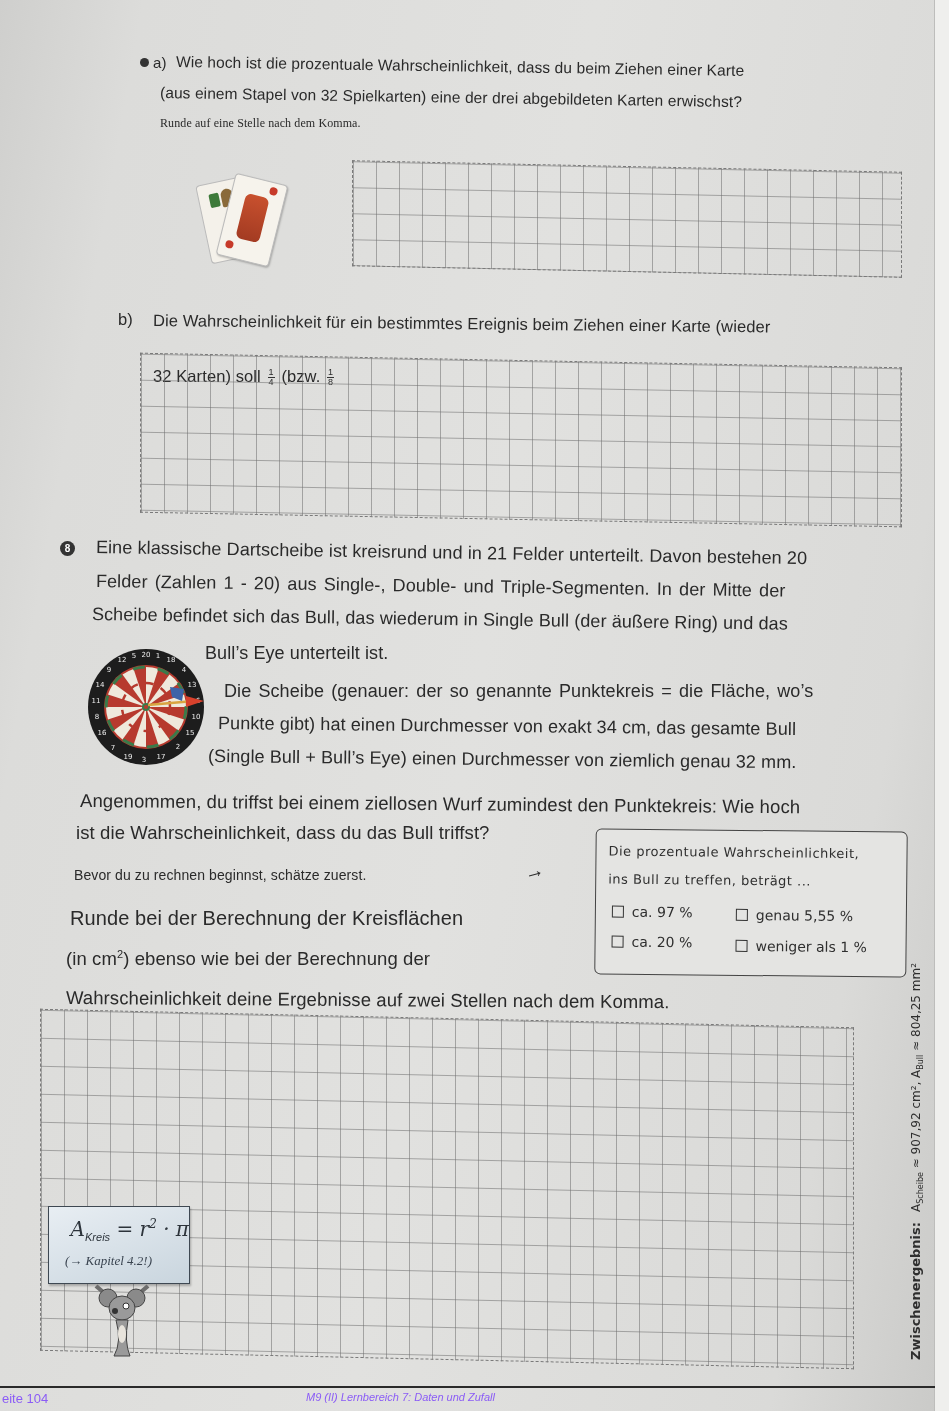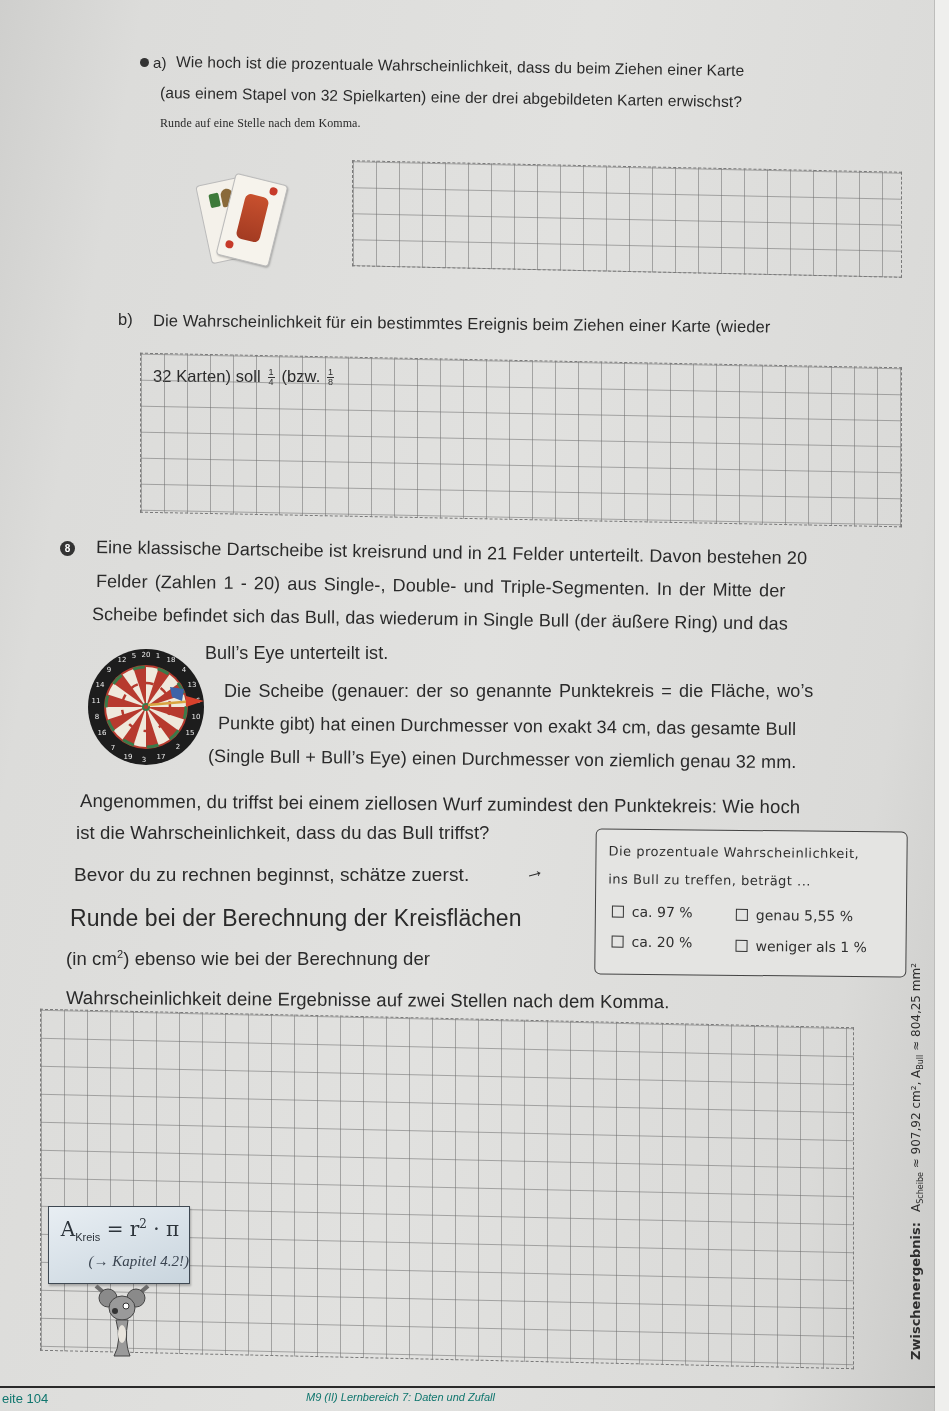--- a/index.html
+++ b/index.html
@@ -29,27 +29,27 @@
     border: 1.5px solid #444; border-radius: 6px; background: #e4e4e2;
     font-family: "DejaVu Sans", sans-serif; font-size: 13px; color: #2f2f2f;
   }
   .hb-line { position: absolute; left: 12px; white-space: nowrap; letter-spacing: 0.5px; }
   .cb { display: inline-block; width: 10px; height: 10px; border: 1.5px solid #333; vertical-align: -1px; margin-right: 8px; }
   .opt { position: absolute; white-space: nowrap; font-size: 14px; }
   .sign {
     background: linear-gradient(160deg, #e8eef3 0%, #c9d5de 100%);
     border: 1.5px solid #3e4852; box-shadow: 1px 2px 2px rgba(0,0,0,0.25);
   }
-  .formula { position: absolute; left: 2px; right: 0; top: 10px; text-align: center; font-family: "DejaVu Serif", serif; font-size: 20px; color: #2c333a; }
+  .formula { position: absolute; left: 2px; right: 0; top: 10px; text-align: right; font-family: "DejaVu Serif", serif; font-size: 20px; color: #2c333a; font-style: italic; }
   .formula sub { font-family: "Liberation Sans", sans-serif; font-size: 11px; }
   .formula sup { font-size: 12px; }
-  .kapitel { position: absolute; left: 8px; right: 0; top: 46px; text-align: right; font-family: "Liberation Serif", serif; font-style: italic; font-size: 15px; color: #3a4450; }
+  .kapitel { position: absolute; left: 16px; right: 0; top: 46px; text-align: left; font-family: "Liberation Serif", serif; font-style: italic; font-size: 13px; color: #3a4450; }
   .rotated { transform: rotate(90deg); transform-origin: left top; white-space: nowrap; font-family: "DejaVu Sans", sans-serif; font-size: 12px; color: #2e2e2e; }
   .footer-line { position: absolute; left: 0; top: 1386px; width: 935px; height: 2px; background: #2a2a2a; }
-  .footer { position: absolute; top: 1391px; font-size: 13px; color: #0f766e; }
+  .footer { position: absolute; top: 1391px; font-size: 13px; color: #8b5cf6; }
   .footer.center { font-style: italic; font-size: 11px; }
 </style>
 </head>
 <body>
 
 <div class="right-edge"></div>
 
 <div class="abs bullet" style="left:140px; top:58px;"></div>
 <div class="abs p" style="left:153px; top:48px; font-size:15px;">a)</div>
 <div class="abs p" style="left:176px; top:47px; font-size:15.5px; transform:rotate(0.9deg); transform-origin:left;">Wie hoch ist die prozentuale Wahrscheinlichkeit, dass du beim Ziehen einer Karte</div>
@@ -135,41 +135,41 @@
   </svg>
 </div>
 
 <div class="abs p" style="left:224px; top:676px; font-size:18px; word-spacing:2px;">Die Scheibe (genauer: der so genannte Punktekreis = die Fläche, wo’s</div>
 <div class="abs p" style="left:218px; top:708px; font-size:18px; transform:rotate(0.6deg); transform-origin:left;">Punkte gibt) hat einen Durchmesser von exakt 34 cm, das gesamte Bull</div>
 <div class="abs p" style="left:208px; top:741px; font-size:18px; transform:rotate(0.6deg); transform-origin:left;">(Single Bull + Bull’s Eye) einen Durchmesser von ziemlich genau 32 mm.</div>
 
 <div class="abs p" style="left:80px; top:786px; font-size:18.5px; transform:rotate(0.5deg); transform-origin:left;">Angenommen, du triffst bei einem ziellosen Wurf zumindest den Punktekreis: Wie hoch</div>
 <div class="abs p" style="left:76px; top:818px; font-size:18.5px;">ist die Wahrscheinlichkeit, dass du das Bull triffst?</div>
 
-<div class="abs p" style="left:74px; top:860px; font-size:19px;">Bevor du zu rechnen beginnst, schätze zuerst.</div>
+<div class="abs p" style="left:74px; top:860px; font-size:14px;">Bevor du zu rechnen beginnst, schätze zuerst.</div>
 <div class="abs" style="left:524px; top:860px; font-size:20px; transform:rotate(-15deg);">→</div>
 
 <div class="abs handbox" style="left:595px; top:830px; width:310px; height:144px; transform:rotate(0.6deg);">
   <div class="hb-line" style="top:14px;">Die prozentuale Wahrscheinlichkeit,</div>
   <div class="hb-line" style="top:42px;">ins Bull zu treffen, beträgt ...</div>
   <div class="opt" style="left:16px; top:74px;">
     <span class="cb"></span><span>ca. 97 %</span>
   </div>
   <div class="opt" style="left:140px; top:76px;">
     <span class="cb"></span><span>genau 5,55 %</span>
   </div>
   <div class="opt" style="left:16px; top:104px;">
     <span class="cb"></span><span>ca. 20 %</span>
   </div>
   <div class="opt" style="left:140px; top:107px;">
     <span class="cb"></span><span>weniger als 1 %</span>
   </div>
 </div>
 
-<div class="abs p" style="left:70px; top:903px; font-size:23px;">Runde bei der Berechnung der Kreisflächen</div>
+<div class="abs p" style="left:70px; top:903px; font-size:20px;">Runde bei der Berechnung der Kreisflächen</div>
 <div class="abs p" style="left:66px; top:939px; font-size:18.5px;">
   <span>(in cm</span><sup style="font-size:11px;">2</sup><span>) ebenso wie bei der Berechnung der</span>
 </div>
 <div class="abs p" style="left:66px; top:983px; font-size:18.5px; transform:rotate(0.4deg); transform-origin:left;">Wahrscheinlichkeit deine Ergebnisse auf zwei Stellen nach dem Komma.</div>
 
 <div class="abs grid big" style="left:40px; top:1018px; width:812px; height:340px; transform:skewY(1.3deg);"></div>
 
 <div class="abs sign" style="left:48px; top:1206px; width:140px; height:76px;">
   <div class="formula"><span>A</span><sub>Kreis</sub><span> = r</span><sup>2</sup><span> · π</span></div>
   <div class="kapitel">(→ Kapitel 4.2!)</div>

